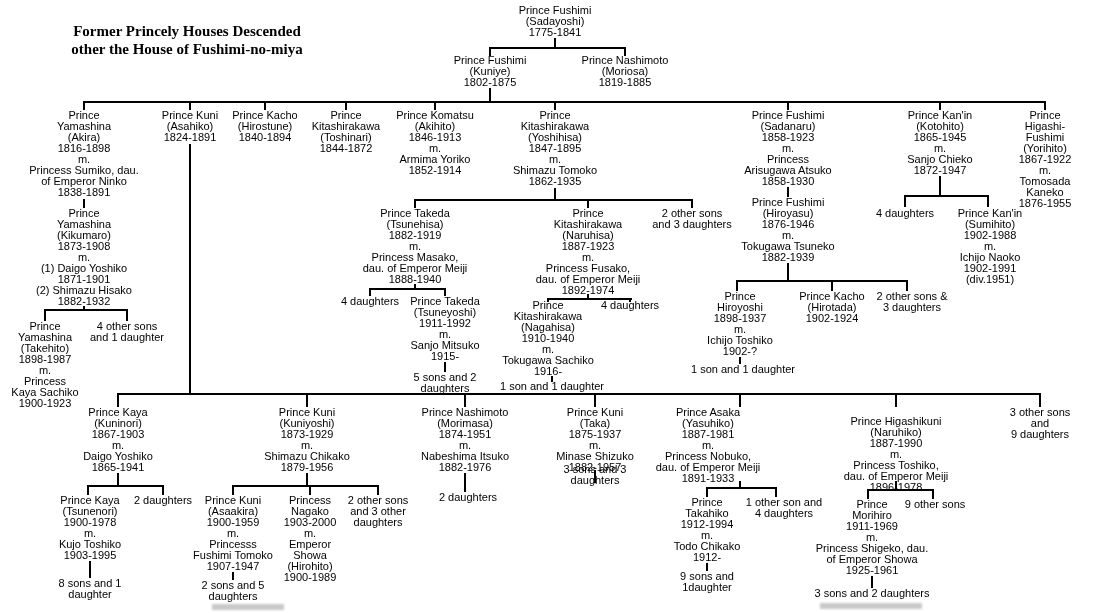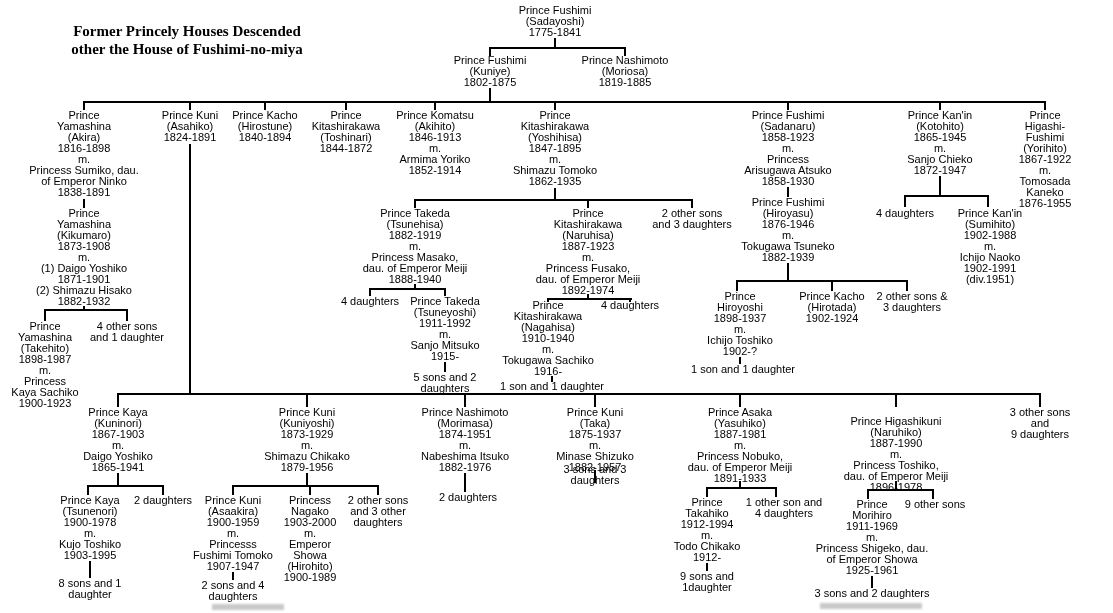--- a/index.html
+++ b/index.html
@@ -201,21 +201,21 @@
 1882-1976</div>
 <div class="node" style="left:468px;top:492px">2 daughters</div>
 <div class="node" style="left:595px;top:407px">Prince Kuni
 (Taka)
 1875-1937
 m.
 Minase Shizuko
 1882-1957</div>
 <div class="node" style="left:595px;top:464px">3 sons and 3
 daughters</div>
-<div class="node" style="left:740px;top:407px">Prince Asaka
+<div class="node" style="left:708px;top:407px">Prince Asaka
 (Yasuhiko)
 1887-1981
 m.
 Princess Nobuko,
 dau. of Emperor Meiji
 1891-1933</div>
 <div class="node" style="left:896px;top:416px">Prince Higashikuni
 (Naruhiko)
 1887-1990
 m.
@@ -233,21 +233,21 @@
 <div class="node" style="left:90px;top:578px">8 sons and 1
 daughter</div>
 <div class="node" style="left:163px;top:495px">2 daughters</div>
 <div class="node" style="left:233px;top:495px">Prince Kuni
 (Asaakira)
 1900-1959
 m.
 Princesss
 Fushimi Tomoko
 1907-1947</div>
-<div class="node" style="left:233px;top:580px">2 sons and 4
+<div class="node" style="left:233px;top:580px">2 sons and 5
 daughters</div>
 <div class="node" style="left:310px;top:495px">Princess
 Nagako
 1903-2000
 m.
 Emperor
 Showa
 (Hirohito)
 1900-1989</div>
 <div class="node" style="left:378px;top:495px">2 other sons

